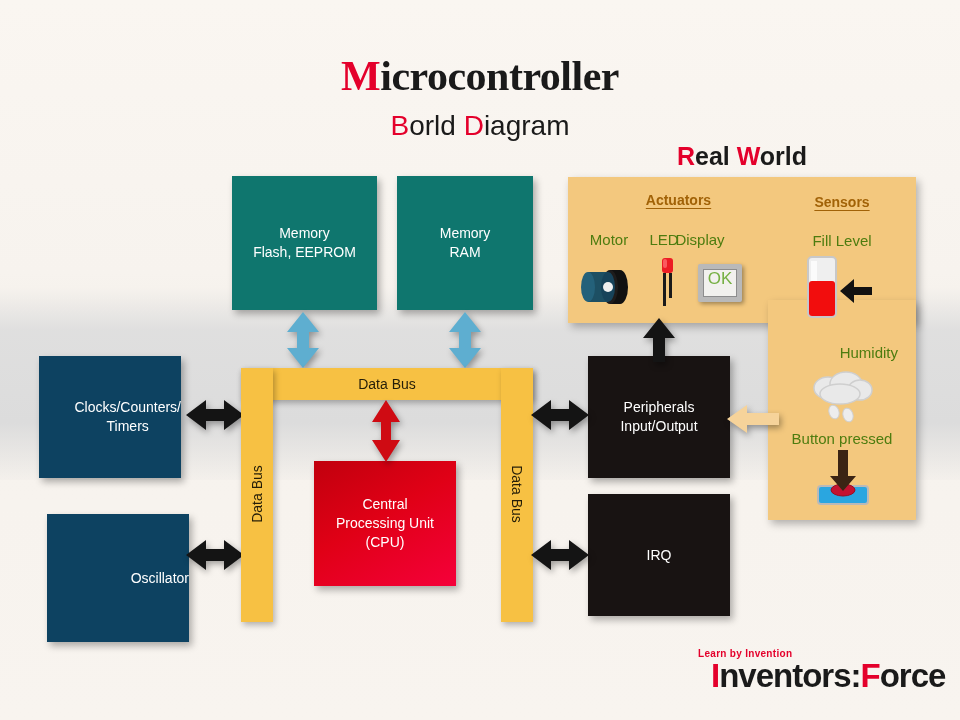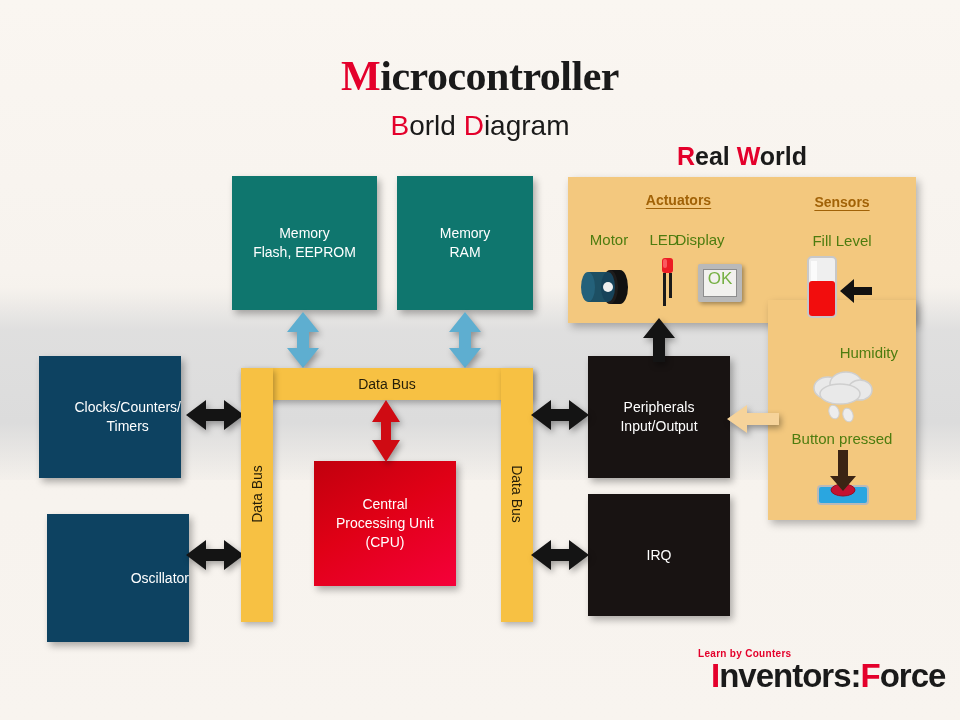--- a/index.html
+++ b/index.html
@@ -255,19 +255,19 @@
     </svg>
   </div>
 
   <div class="arrow" style="left:727px;top:404px;">
     <svg width="52" height="30" viewBox="0 0 52 30">
       <path d="M0 15 L20 1 L20 9 L52 9 L52 21 L20 21 L20 29 Z" fill="#f6d39a"></path>
     </svg>
   </div>
 
   <div class="logo">
-    <div class="logo-tag">Learn by Counters</div>
+    <div class="logo-tag">Learn by Invention</div>
     <div class="logo-main">
       <span class="cap">I</span><span>nventors:</span><span class="cap">F</span><span>orce</span>
     </div>
   </div>
 
 </div>
 
 </body></html>

